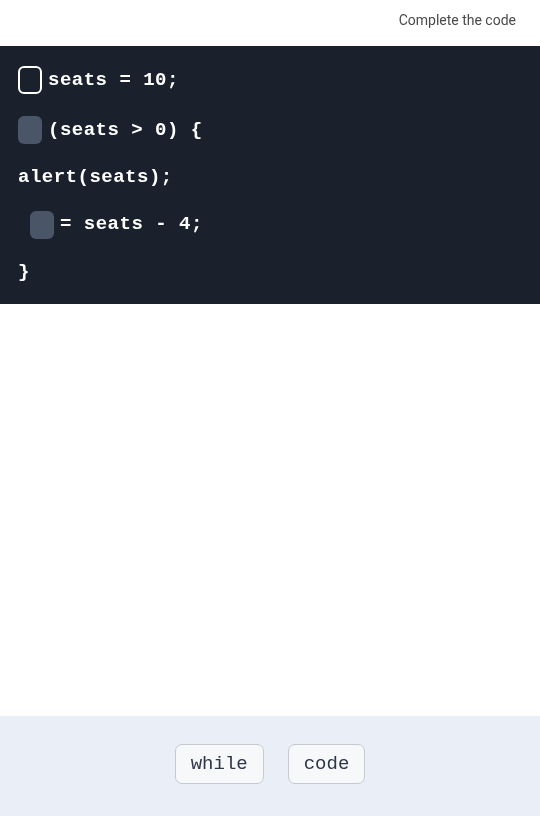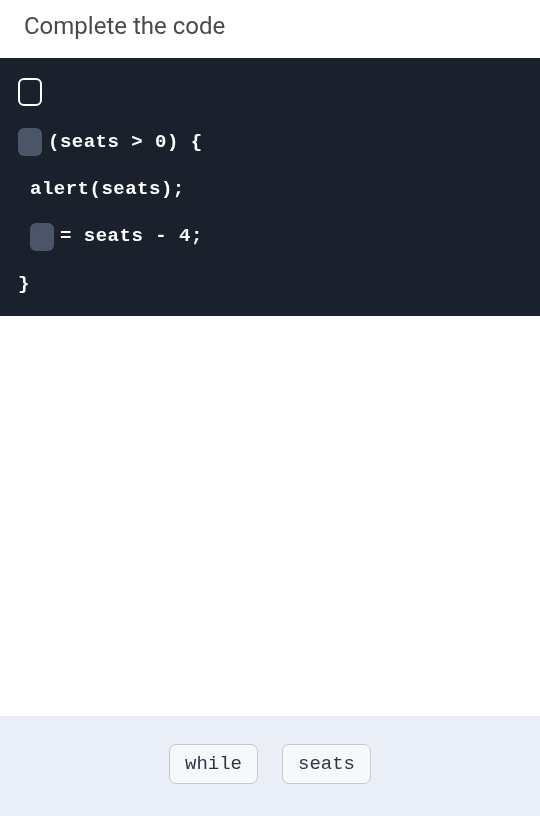--- a/index.html
+++ b/index.html
@@ -13,23 +13,24 @@
       font-family: -apple-system, BlinkMacSystemFont, 'Segoe UI', Roboto, sans-serif;
       background: #ffffff;
       display: flex;
       flex-direction: column;
       position: relative;
     }
     .header {
       padding: 12px 24px 18px 24px;
     }
     .header-title {
-      font-size: 24px;
+      font-size: 14px;
       color: #4a4a4a;
       font-weight: 400;
+      text-align: right;
     }
     .code-block {
       background: #1a202c;
       color: #ffffff;
       padding: 20px 18px 20px 18px;
       font-family: 'Courier New', Consolas, monospace;
       font-size: 19px;
       font-weight: 600;
       line-height: 1.2;
     }
@@ -55,21 +56,21 @@
       background: #1a202c;
       border: 2.5px solid #ffffff;
     }
     .code-blank.indent {
       margin-left: 12px;
     }
     .code-text {
       white-space: pre;
     }
     .code-text.indent {
-      margin-left: 12px;
+      margin-left: 0;
     }
     .middle-space {
       flex: 1;
       background: #ffffff;
     }
     .answer-bar {
       background: #eaeef7;
       padding: 28px 0 32px 0;
       display: flex;
       justify-content: center;
@@ -90,20 +91,21 @@
 </head>
 <body>
 
 <div class="header">
   <div class="header-title">Complete the code</div>
 </div>
 
 <div class="code-block">
   <div class="code-line">
     <span class="code-blank active"></span>
+    <span class="code-text">seats = 10;</span>
   </div>
   <div class="code-line">
     <span class="code-blank"></span>
     <span class="code-text">(seats &gt; 0) {</span>
   </div>
   <div class="code-line">
     <span class="code-text indent">alert(seats);</span>
   </div>
   <div class="code-line">
     <span class="code-blank indent"></span>
@@ -111,14 +113,14 @@
   </div>
   <div class="code-line">
     <span class="code-text">}</span>
   </div>
 </div>
 
 <div class="middle-space"></div>
 
 <div class="answer-bar">
   <div class="answer-chip">while</div>
-  <div class="answer-chip">seats</div>
+  <div class="answer-chip">code</div>
 </div>
 
 </body></html>

